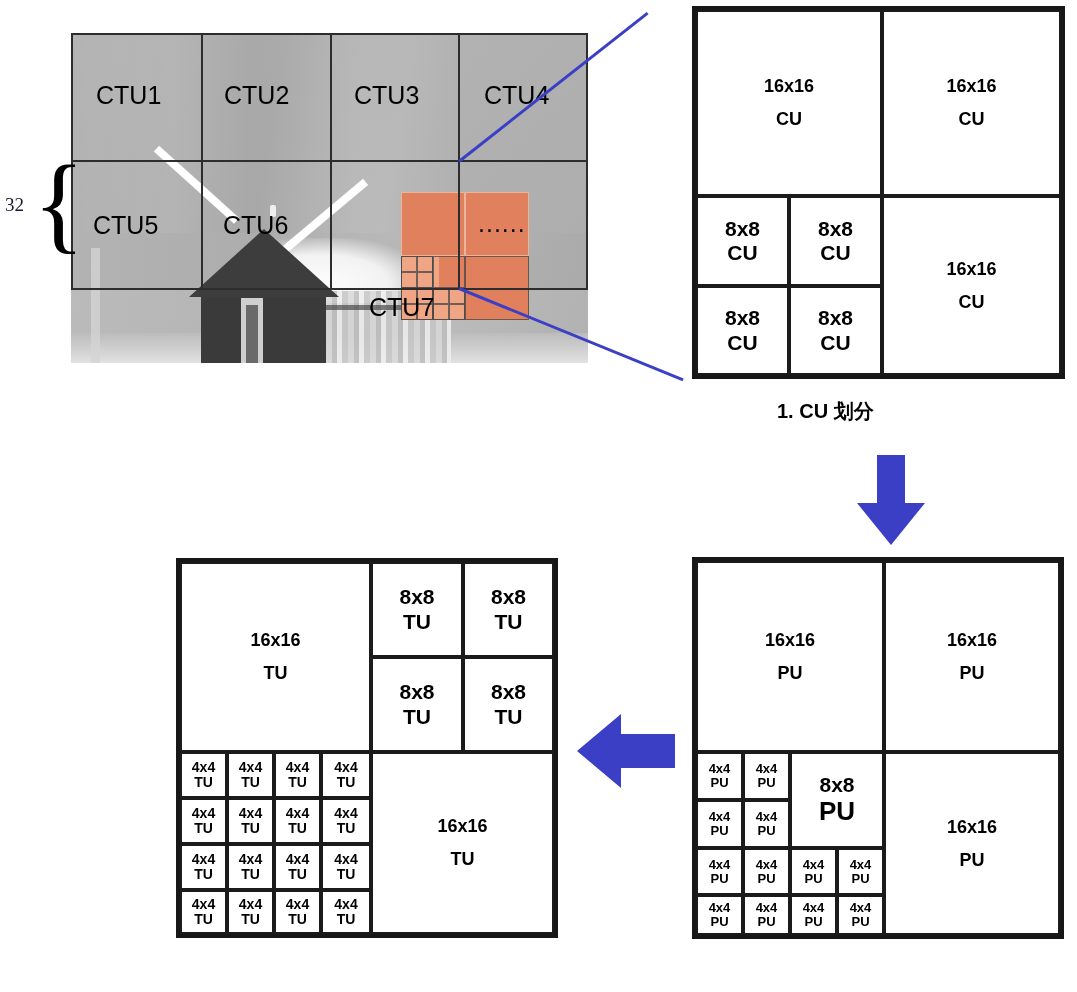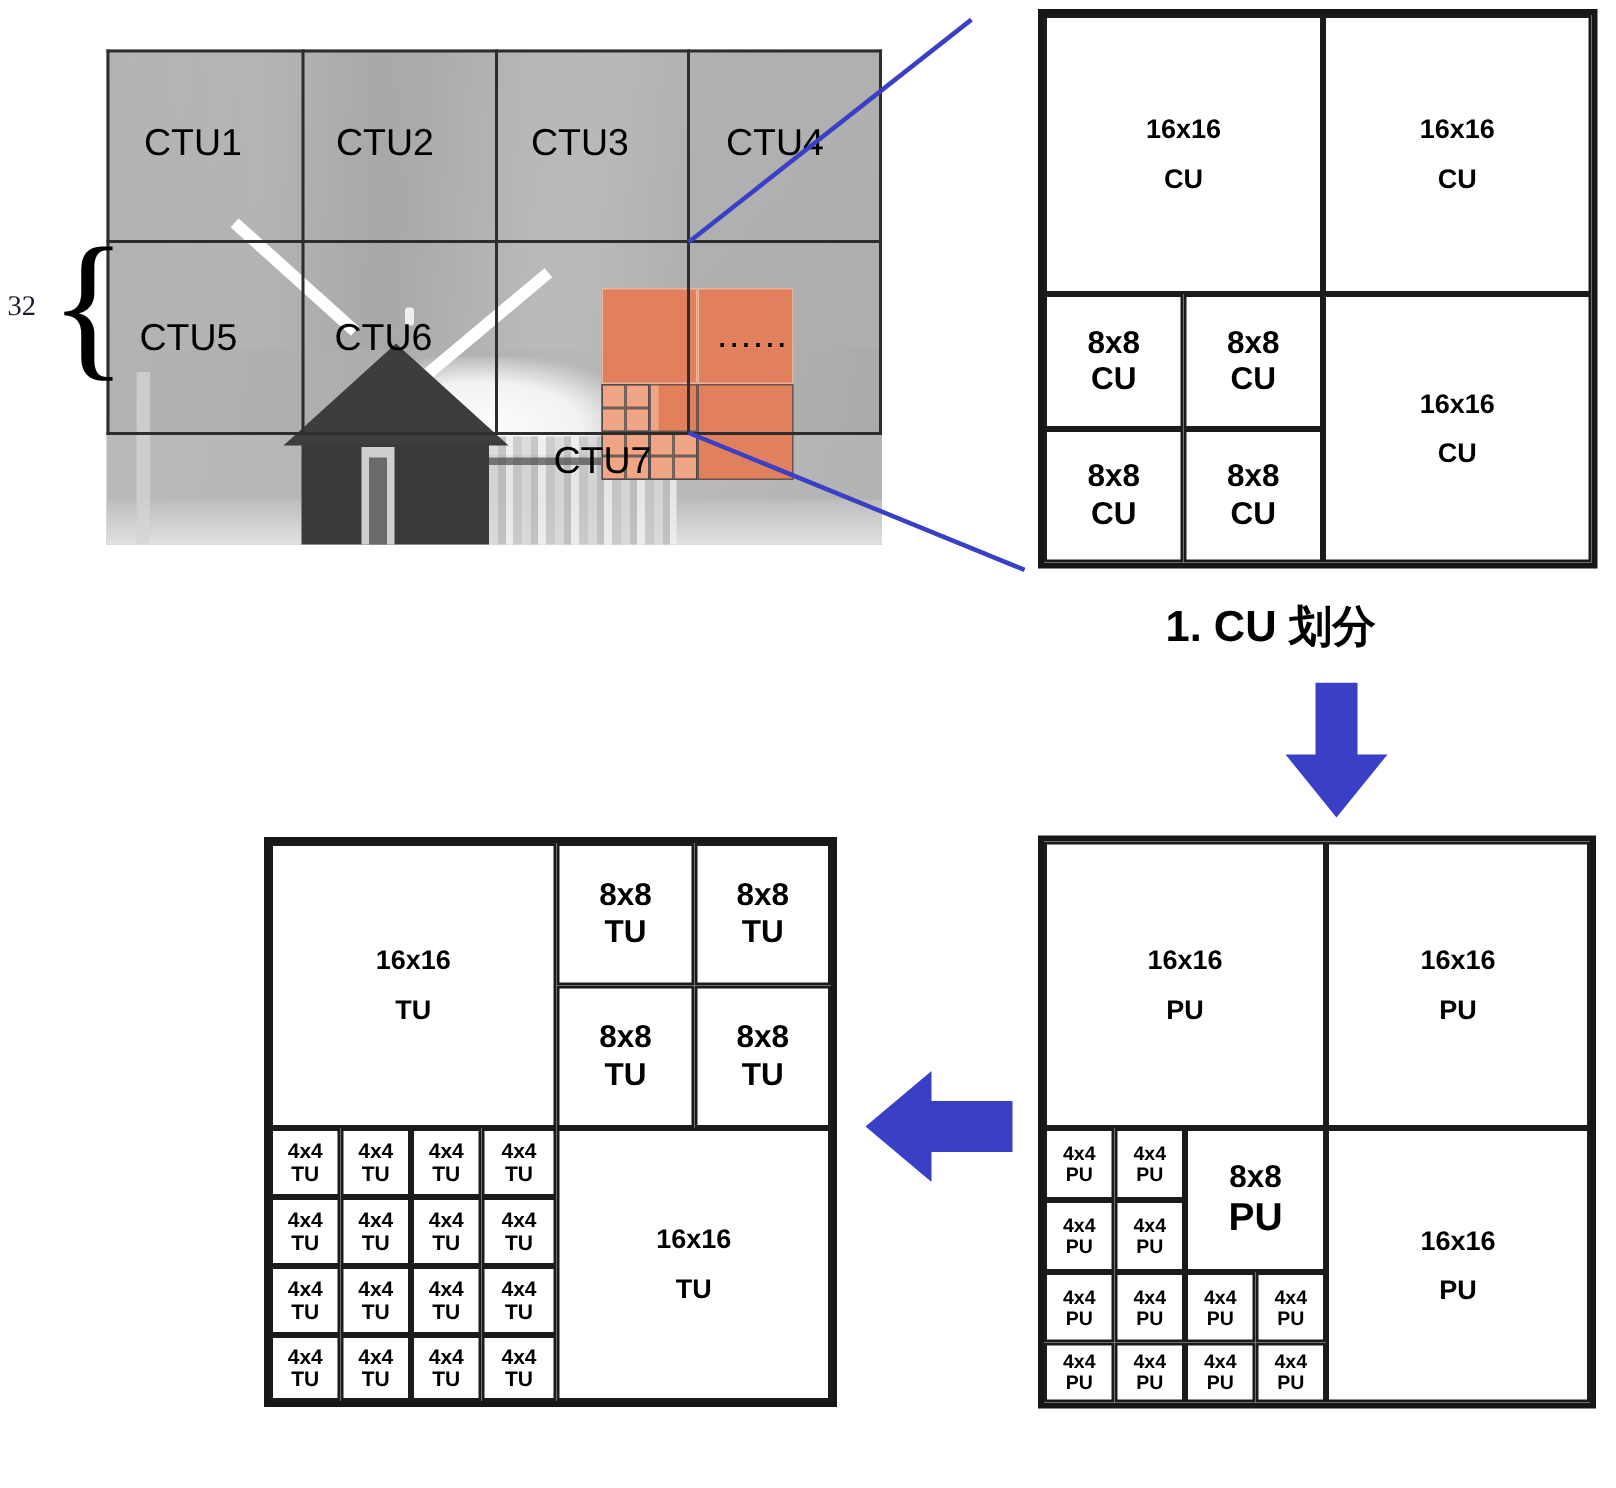--- a/index.html
+++ b/index.html
@@ -160,21 +160,21 @@
   .sz-big   { font-size: 18px; }
   .sz-big .l1 { margin-bottom: 14px; }
   .sz-mid   { font-size: 21px; }
   .sz-mid .l1 { margin-bottom: 2px; }
   .sz-small { font-size: 14px; }
   .sz-small .l1 { margin-bottom: 0px; }
   .sz-tiny  { font-size: 13px; }
 
   .caption {
     position: absolute;
-    font-size: 29px; font-weight: bold; color: #000;
+    font-size: 20px; font-weight: bold; color: #000;
     font-family: "Liberation Sans", "DejaVu Sans", sans-serif;
     white-space: nowrap;
   }
 
   
   #arrow-down { position: absolute; left: 855px; top: 455px; width: 72px; height: 92px; }
   #arrow-left { position: absolute; left: 577px; top: 712px; width: 100px; height: 78px; }
 </style>
 </head>
 <body>

